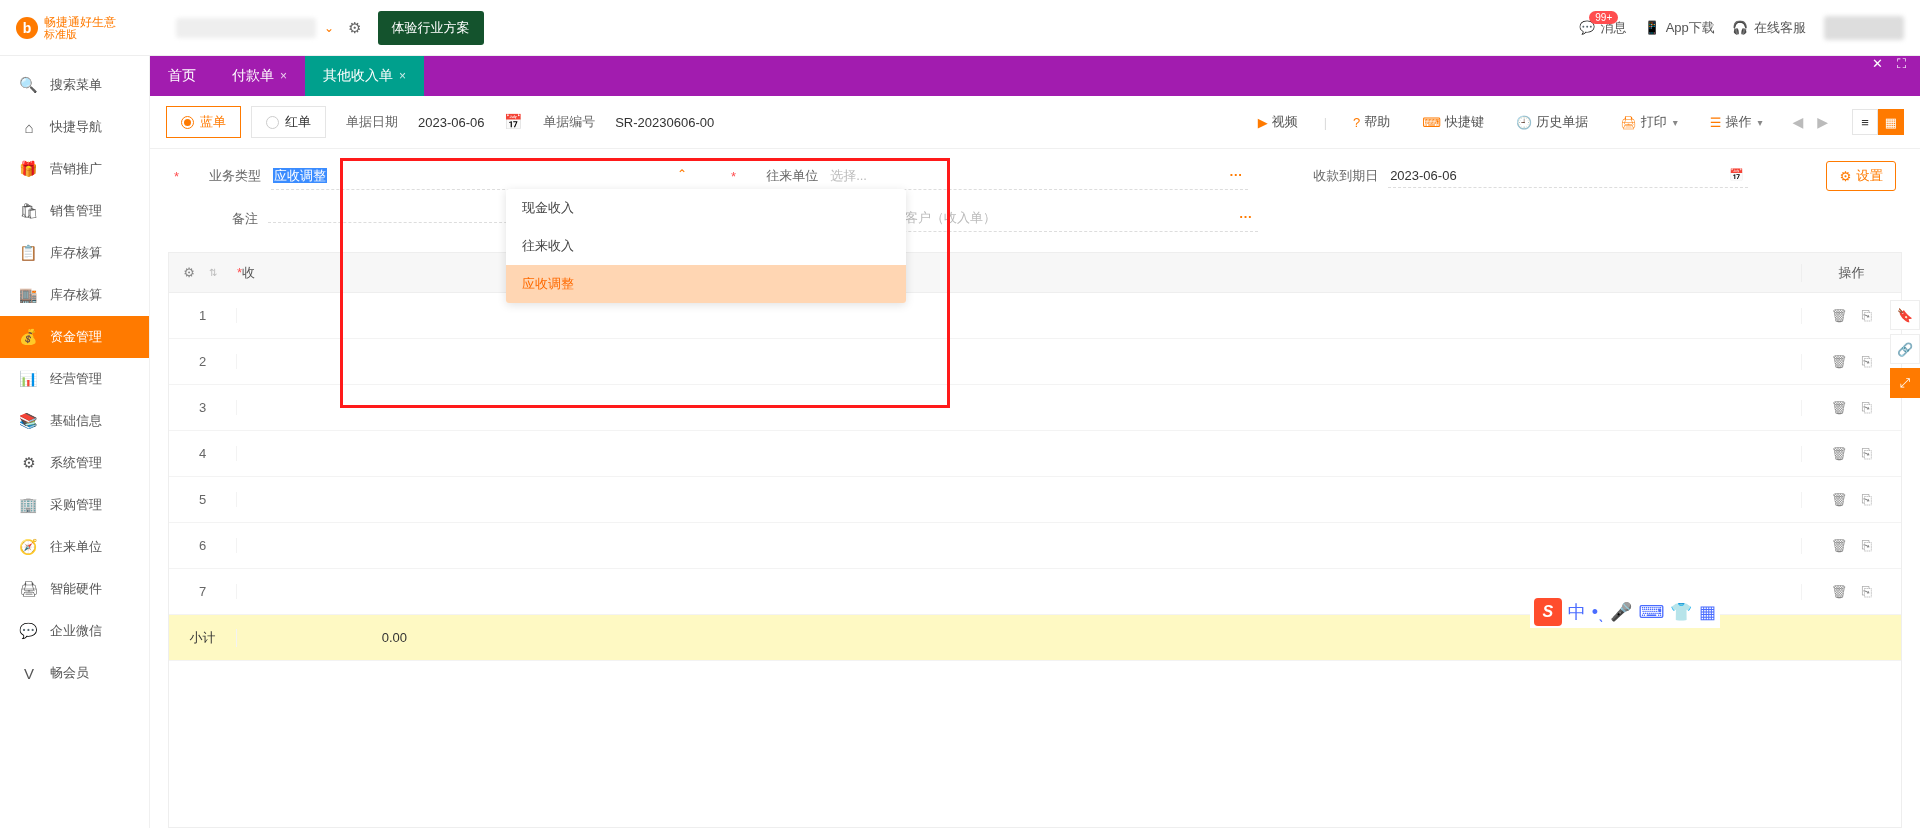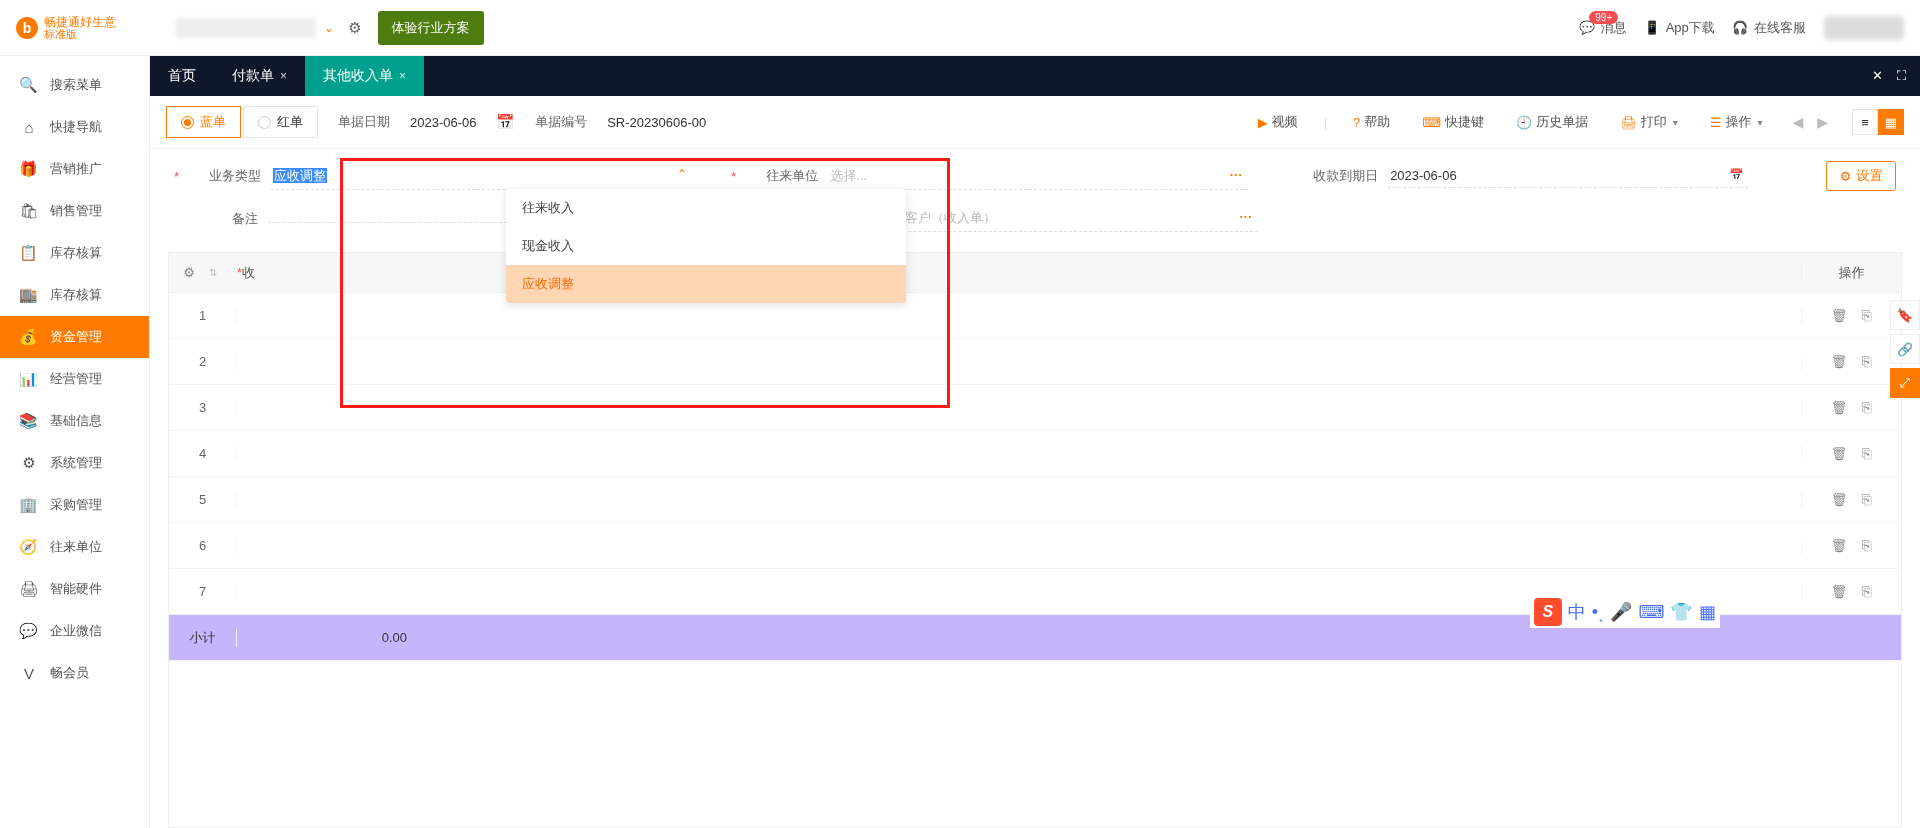--- a/index.html
+++ b/index.html
@@ -9,47 +9,47 @@
 
 .header { display: flex; align-items: center; height: 56px; padding: 0 16px; border-bottom: 1px solid #eee; }
 .logo-group { display: flex; align-items: center; gap: 6px; width: 140px; }
 .logo-circle { width: 22px; height: 22px; border-radius: 50%; background: #ff7a00; display: flex; align-items: center; justify-content: center; color: #fff; font-weight: bold; font-size: 14px; }
 .logo-text { color: #ff7a00; font-size: 12px; font-weight: 500; }
 .logo-sub { color: #ff7a00; font-size: 11px; margin-top: -4px; display: block; }
 .hdr-org-select { display: flex; align-items: center; gap: 8px; margin-left: 20px; color: #999; }
 .hdr-org-blur { width: 140px; height: 20px; background: #eee; filter: blur(2px); border-radius: 3px; }
 .chev-down { color: #ff7a00; font-size: 12px; }
 .gear-icon { font-size: 15px; color: #666; margin-left: 14px; }
-.btn-industry { background: #4d7c0f; color: #fff; border: none; border-radius: 3px; padding: 8px 14px; font-size: 13px; margin-left: 16px; cursor: pointer; }
+.btn-industry { background: #14532d; color: #fff; border: none; border-radius: 3px; padding: 8px 14px; font-size: 13px; margin-left: 16px; cursor: pointer; }
 .hdr-spacer { flex: 1; }
 .hdr-right { display: flex; align-items: center; gap: 18px; color: #555; }
 .hdr-item { display: flex; align-items: center; gap: 5px; cursor: pointer; position: relative; }
 .badge99 { position: absolute; top: -8px; left: 10px; background: #ff4d4f; color: #fff; font-size: 10px; border-radius: 10px; padding: 1px 6px; }
 .avatar-blur { width: 80px; height: 24px; background: #ddd; filter: blur(2px); border-radius: 3px; }
 
 
 .body { display: flex; flex: 1; min-height: 0; }
 .sidebar { width: 150px; background: #fff; border-right: 1px solid #f0f0f0; padding-top: 8px; }
 .nav-item { display: flex; align-items: center; gap: 12px; padding: 12px 20px; color: #555; cursor: pointer; }
 .nav-item.active { background: #ff7a00; color: #fff; }
 .nav-icon { width: 18px; display: inline-flex; justify-content: center; font-size: 15px; }
 
 
 .main { flex: 1; display: flex; flex-direction: column; position: relative; min-width: 0; }
-.tabs { display: flex; align-items: center; background: #0f172a; height: 40px; color: #fff; }
+.tabs { display: flex; align-items: flex-start; background: #a21caf; height: 40px; color: #fff; }
 .tab { padding: 0 18px; height: 40px; display: flex; align-items: center; gap: 6px; cursor: pointer; font-size: 14px; }
 .tab.active { background: #00a08d; }
 .tab-close { font-size: 12px; opacity: .8; }
 .tabs-spacer { flex: 1; }
 .tabs-actions { display: flex; gap: 14px; padding-right: 14px; }
 .tabs-action { cursor: pointer; }
 
 
 .toolbar { display: flex; align-items: center; padding: 10px 16px; gap: 20px; border-bottom: 1px solid #f0f0f0; background: #fff; }
-.type-tabs { display: flex; gap: 2px; }
+.type-tabs { display: flex; gap: 10px; }
 .type-tab { display: flex; align-items: center; gap: 6px; padding: 6px 14px; border: 1px solid #e5e5e5; background: #fff; cursor: pointer; }
 .type-tab.selected { border-color: #ff7a00; color: #ff7a00; }
 .radio-o { width: 13px; height: 13px; border-radius: 50%; border: 1.5px solid #ccc; display: inline-flex; align-items: center; justify-content: center; }
 .radio-o.checked { border-color: #ff7a00; }
 .radio-o.checked::after { content: ""; width: 7px; height: 7px; background: #ff7a00; border-radius: 50%; }
 .tbar-label { color: #666; text-align: center; }
 .tbar-value { color: #333; }
 .tbar-cal { color: #ff7a00; font-size: 15px; }
 .tbar-spacer { flex: 1; }
 .tbar-btn { display: flex; align-items: center; gap: 4px; color: #555; cursor: pointer; padding: 4px 6px; }
@@ -87,21 +87,21 @@
 .th-gear { width: 40px; text-align: center; color: #888; }
 .th-sort { width: 28px; color: #bbb; font-size: 10px; }
 .th-req { color: #ff4d4f; }
 .th-main { flex: 1; }
 .th-ops { width: 100px; text-align: center; border-left: 1px solid #eee; }
 .tbody-container{flex:1;overflow:hidden;}
 .trow { display: flex; border-bottom: 1px solid #f3f3f3; height: 46px; align-items: center; }
 .rnum { width: 68px; text-align: center; color: #666; border-right: 1px solid #f3f3f3; }
 .rmid { flex: 1; }
 .rops { width: 100px; border-left: 1px solid #f3f3f3; display: flex; align-items: center; justify-content: center; gap: 14px; color: #888; }
-.trow.subtotal { background: #c4b5fd; font-weight: 500; }
+.trow.subtotal { background: #fef9c3; font-weight: 500; }
 .subtotal .rnum { color: #333; }
 .sub-amt { width: 200px; text-align: right; padding-right: 30px; }
 
 
 .ime-dock { position: fixed; right: 200px; bottom: 200px; display: flex; align-items: center; gap: 6px; background: #fff; padding: 2px 4px; }
 .ime-s { width: 28px; height: 28px; background: #ff4d2d; color: #fff; display: flex; align-items: center; justify-content: center; font-weight: bold; border-radius: 4px; font-size:16px; font-style:italic;}
 .ime-ic { font-size: 18px; color: #4a6cff; }
 
 
 .rail { position: fixed; right: 0; top: 300px; display: flex; flex-direction: column; }
@@ -323,22 +323,22 @@
           <div class="finput"></div>
 
           <span class="flabel flabel-wide" style="margin-left:30px">关联客户（收...</span>
           <div class="finput">
             <span class="ph">请输入关联客户（收入单）</span>
             <span class="dots">⋯</span>
           </div>
         </div>
 
         <div class="dropdown">
+          <div class="dd-item">现金收入</div>
           <div class="dd-item">往来收入</div>
-          <div class="dd-item">现金收入</div>
           <div class="dd-item highlight">应收调整</div>
         </div>
       </div>
 
       <div class="table-wrap">
         <div class="table">
           <div class="thead">
             <div class="th-gear">⚙</div>
             <div class="th-sort">⇅</div>
             <span class="th-req">*</span>

